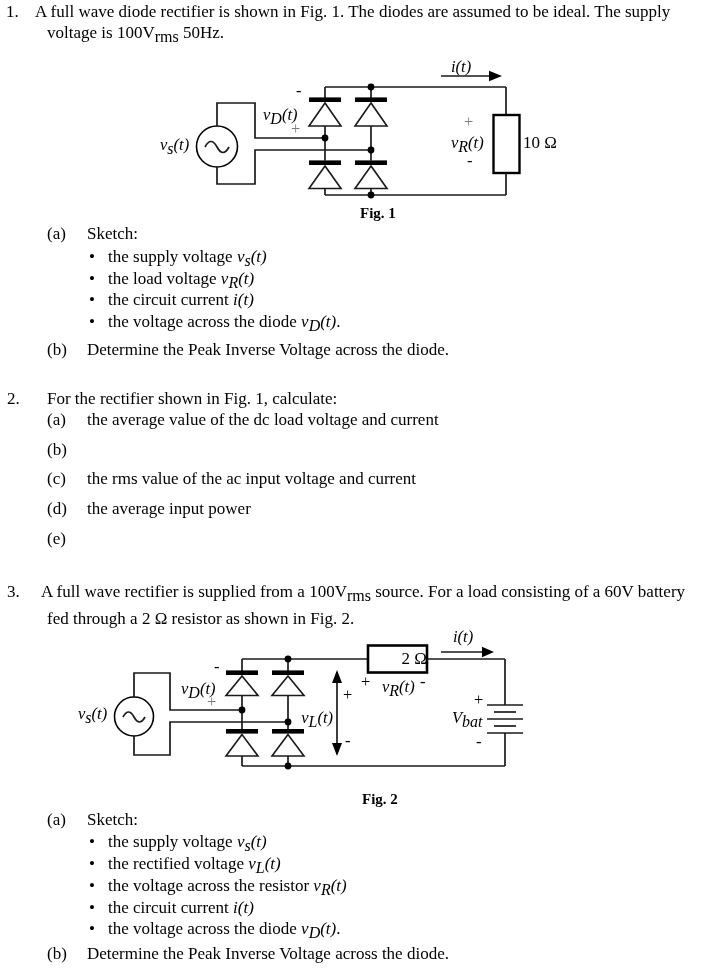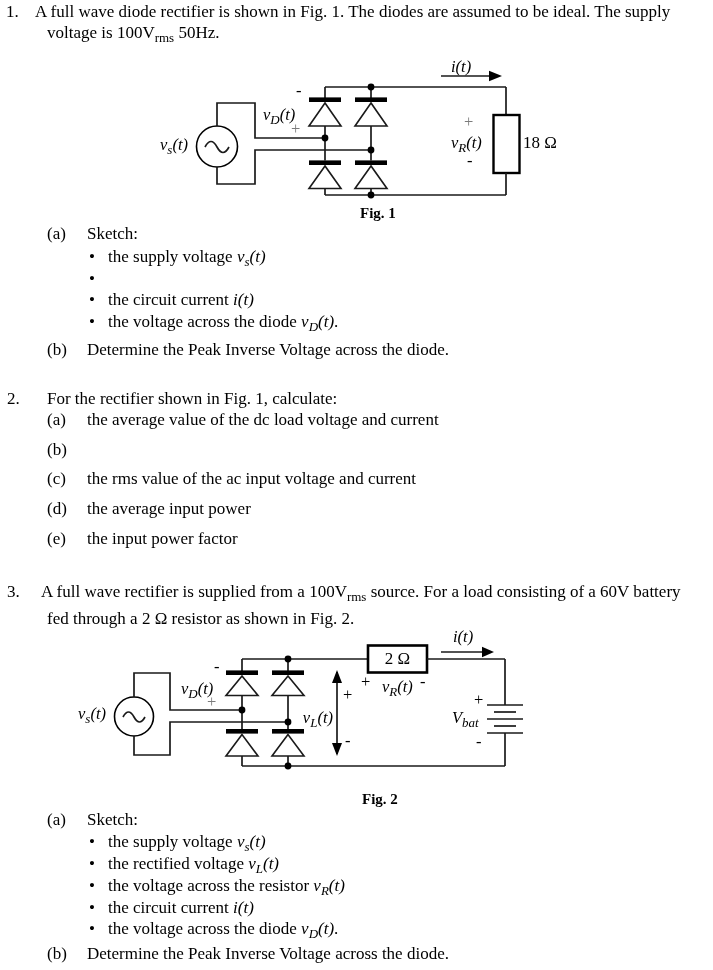--- a/index.html
+++ b/index.html
@@ -2,21 +2,21 @@
 <html><head>
 <meta charset="utf-8">
 <style>
   html,body{margin:0;padding:0;background:#fff;}
   .page{position:relative;width:713px;height:970px;background:#ffffff;
         font-family:"Liberation Serif",serif;color:#000;font-size:17px;line-height:21px;overflow:hidden;}
   .abs{position:absolute;white-space:nowrap;}
   .it{font-style:italic;}
   .cap{font-weight:bold;font-size:15px;}
   .lbl{font-size:16.5px;}
-  sub{font-size:13px;line-height:0;}
+  sub{font-size:16px;line-height:0;}
   sub.ro{font-style:normal;}
   .var i{font-style:italic;}
   .var sub{font-style:italic;}
   .gray{color:#7b7b7b;}
   svg.fig{position:absolute;left:0;pointer-events:none;}
   .wire{stroke:#1a1a1a;stroke-width:1.7;fill:none;}
   .tri{stroke:#1a1a1a;stroke-width:1.6;fill:#ffffff;}
   .bar{fill:#000000;}
   .dot{fill:#000000;}
   .box{stroke:#000000;fill:#ffffff;}
@@ -74,49 +74,49 @@
   </svg>
 
   <div class="abs lbl it" style="left:451px;top:56px"><span class="var"><i>i</i><sub></sub><i>(t)</i></span></div>
   <div class="abs lbl" style="left:160px;top:134px"><span class="var"><i>v</i><sub>s</sub><i>(t)</i></span></div>
   <div class="abs lbl" style="left:296px;top:80px">-</div>
   <div class="abs lbl" style="left:263px;top:104px"><span class="var"><i>v</i><sub>D</sub><i>(t)</i></span></div>
   <div class="abs lbl gray" style="left:291px;top:118px">+</div>
   <div class="abs lbl gray" style="left:464px;top:111px">+</div>
   <div class="abs lbl" style="left:451px;top:132px"><span class="var"><i>v</i><sub>R</sub><i>(t)</i></span></div>
   <div class="abs lbl" style="left:467px;top:150px">-</div>
-  <div class="abs" style="left:523px;top:132px">18 Ω</div>
+  <div class="abs" style="left:523px;top:132px">10 Ω</div>
   <div class="abs cap" style="left:360px;top:203px">Fig. 1</div>
 
   <div class="abs" style="left:47px;top:223px">(a)</div>
   <div class="abs" style="left:87px;top:223px">Sketch:</div>
 
   <div class="abs" style="left:89px;top:246px">•</div>
   <div class="abs" style="left:108px;top:246px"><span>the supply voltage </span><span class="var"><i>v</i><sub>s</sub><i>(t)</i></span><span></span></div>
   <div class="abs" style="left:89px;top:268px">•</div>
+  <div class="abs" style="left:108px;top:268px"><span>the load voltage </span><span class="var"><i>v</i><sub>R</sub><i>(t)</i></span><span></span></div>
   <div class="abs" style="left:89px;top:289px">•</div>
   <div class="abs" style="left:108px;top:289px"><span>the circuit current </span><span class="var"><i>i</i><sub></sub><i>(t)</i></span><span></span></div>
   <div class="abs" style="left:89px;top:311px">•</div>
   <div class="abs" style="left:108px;top:311px"><span>the voltage across the diode </span><span class="var"><i>v</i><sub>D</sub><i>(t)</i></span><span>.</span></div>
 
   <div class="abs" style="left:47px;top:339px">(b)</div>
   <div class="abs" style="left:87px;top:339px">Determine the Peak Inverse Voltage across the diode.</div>
 
   <div class="abs" style="left:7px;top:388px">2.</div>
   <div class="abs" style="left:47px;top:388px">For the rectifier shown in Fig. 1, calculate:</div>
 
   <div class="abs" style="left:47px;top:409px">(a)</div>
   <div class="abs" style="left:87px;top:409px">the average value of the dc load voltage and current</div>
   <div class="abs" style="left:47px;top:439px">(b)</div>
   <div class="abs" style="left:47px;top:468px">(c)</div>
   <div class="abs" style="left:87px;top:468px">the rms value of the ac input voltage and current</div>
   <div class="abs" style="left:47px;top:498px">(d)</div>
   <div class="abs" style="left:87px;top:498px">the average input power</div>
   <div class="abs" style="left:47px;top:528px">(e)</div>
-  <div class="abs" style="left:87px;top:528px">the input power factor</div>
 
   <div class="abs" style="left:7px;top:581px">3.</div>
   <div class="abs" style="left:41px;top:581px"><span>A full wave rectifier is supplied from a 100V</span><sub class="ro">rms</sub><span> source. For a load consisting of a 60V battery</span></div>
   <div class="abs" style="left:47px;top:608px">fed through a 2 Ω resistor as shown in Fig. 2.</div>
 
   <svg class="fig" style="top:625px" width="713" height="190" viewBox="0 625 713 190">
     <g>
       <circle class="box" cx="134" cy="716.5" r="19.5" stroke-width="1.6"></circle>
       <path d="M123,717 q5.5,-10 11,0 q5.5,10 11,0" class="wire" stroke-width="1.9"></path>
     </g>
@@ -164,21 +164,21 @@
       <polygon class="head" points="332,683 337,670 342,683"></polygon>
       <polygon class="head" points="332,743 337,756 342,743"></polygon>
     </g>
     <g>
       <path class="wire" d="M441,652 L482,652" stroke-width="1.8"></path>
       <polygon class="head" points="482,646.8 494,652 482,657.2"></polygon>
     </g>
   </svg>
 
   <div class="abs lbl it" style="left:453px;top:626px"><span class="var"><i>i</i><sub></sub><i>(t)</i></span></div>
-  <div class="abs" style="left:368px;top:648px;width:59px;text-align:center">2 Ω</div>
+  <div class="abs" style="left:368px;top:648px;width:59px;text-align:right">2 Ω</div>
   <div class="abs lbl" style="left:361px;top:671px">+</div>
   <div class="abs lbl" style="left:382px;top:676px"><span class="var"><i>v</i><sub>R</sub><i>(t)</i></span></div>
   <div class="abs lbl" style="left:420px;top:671px">-</div>
   <div class="abs lbl" style="left:78px;top:703px"><span class="var"><i>v</i><sub>s</sub><i>(t)</i></span></div>
   <div class="abs lbl" style="left:214px;top:656px">-</div>
   <div class="abs lbl" style="left:181px;top:678px"><span class="var"><i>v</i><sub>D</sub><i>(t)</i></span></div>
   <div class="abs lbl gray" style="left:207px;top:691px">+</div>
   <div class="abs lbl" style="left:343px;top:684px">+</div>
   <div class="abs lbl" style="left:296px;top:707px;width:37px;text-align:right"><span class="var"><i>v</i><sub>L</sub><i>(t)</i></span></div>
   <div class="abs lbl" style="left:345px;top:730px">-</div>

